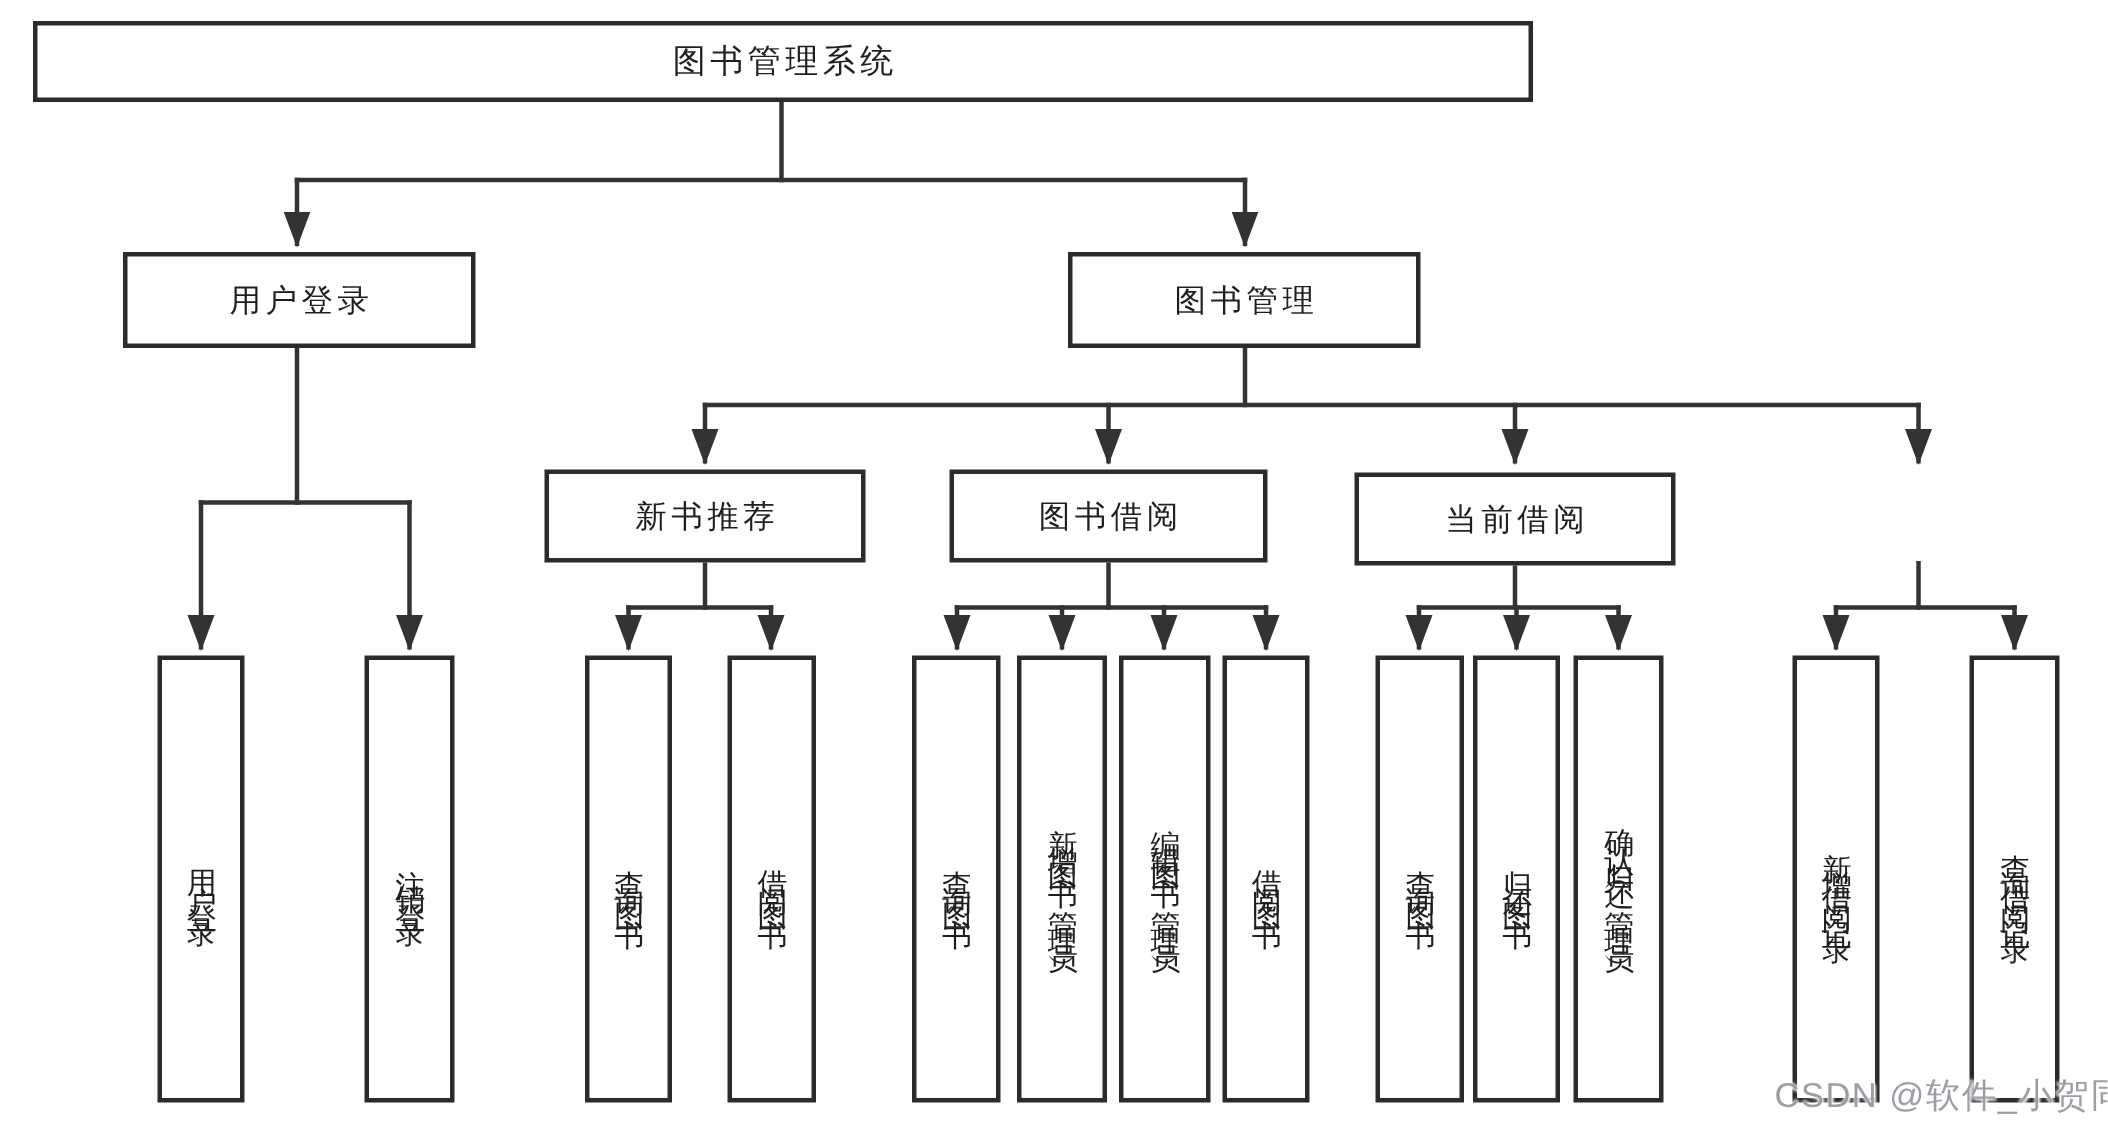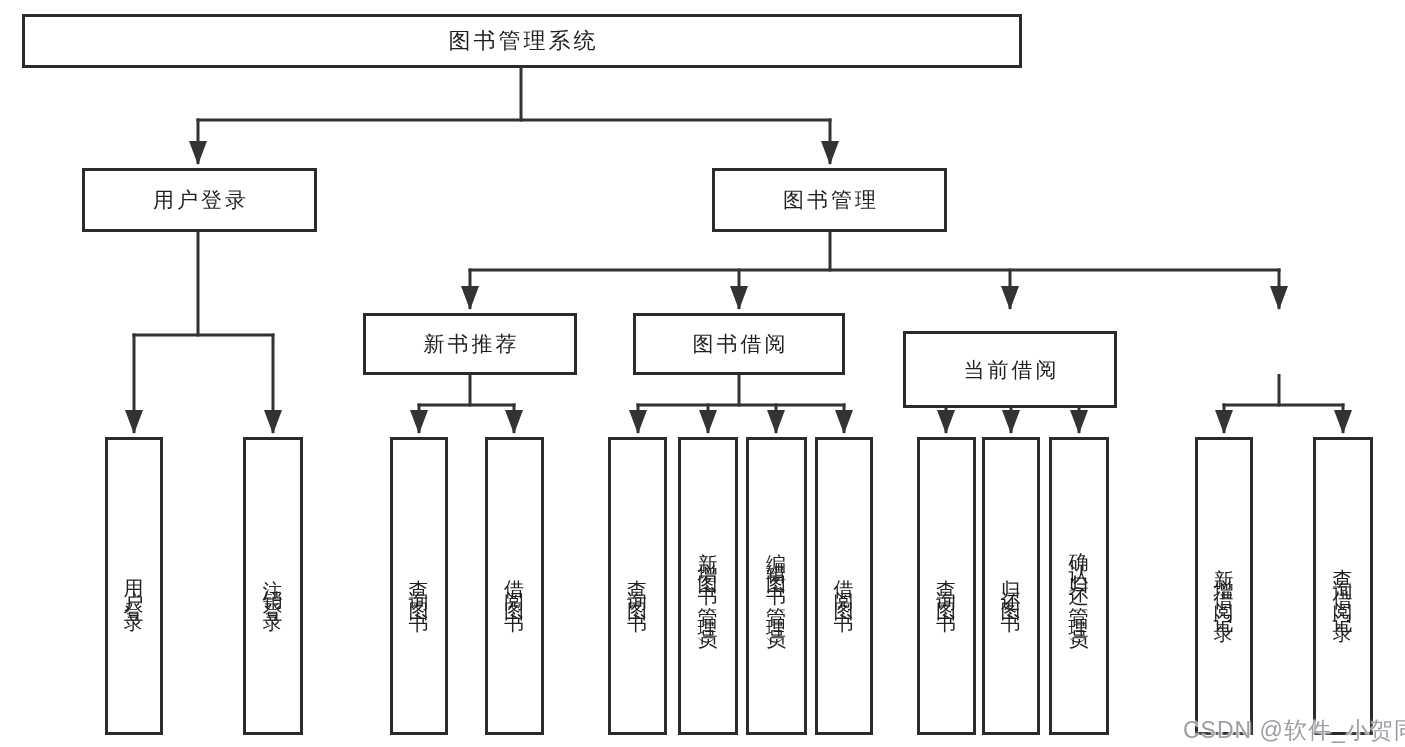--- a/index.html
+++ b/index.html
@@ -120,21 +120,21 @@
   <div class="node" style="left:363px; top:313px; width:214px; height:62px">
     <span class="hlabel">新书推荐</span>
   </div>
 
   <div class="node" style="left:712px; top:168px; width:235px; height:64px">
     <span class="hlabel">图书管理</span>
   </div>
   <div class="node" style="left:633px; top:313px; width:212px; height:62px">
     <span class="hlabel">图书借阅</span>
   </div>
-  <div class="node" style="left:903px; top:331px; width:214px; height:77px">
+  <div class="node" style="left:903px; top:315px; width:214px; height:62px">
     <span class="hlabel">当前借阅</span>
   </div>
 
   <div class="node" style="left:105px; top:437px; width:58px; height:298px">
     <span class="vlabel">用户登录</span>
   </div>
   <div class="node" style="left:243px; top:437px; width:60px; height:298px">
     <span class="vlabel">注销登录</span>
   </div>
 

